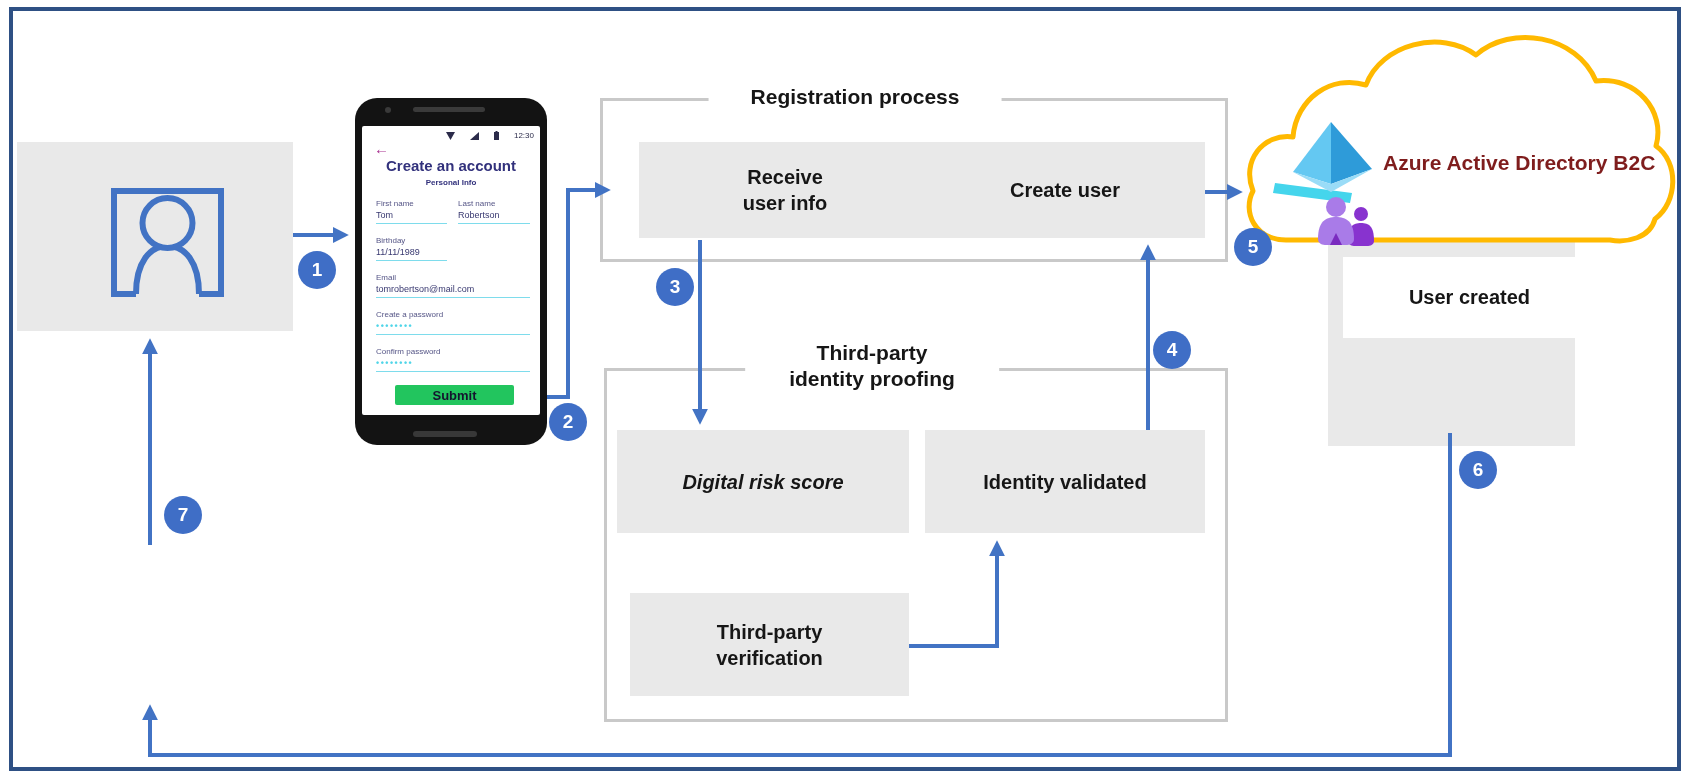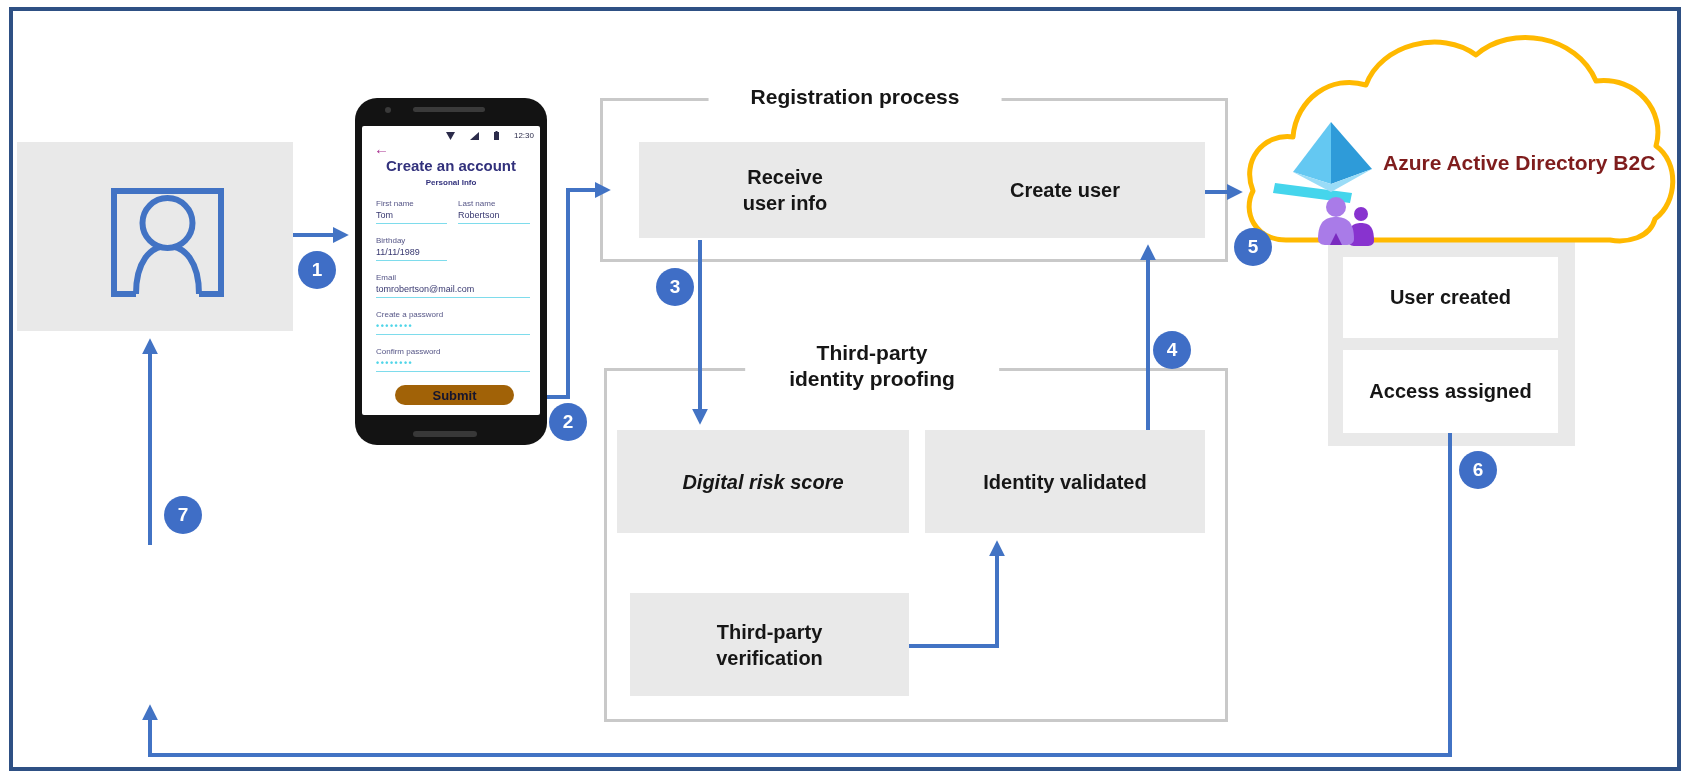--- a/index.html
+++ b/index.html
@@ -2,21 +2,21 @@
 <html><head>
 <meta charset="utf-8">
 <style>
   html,body{margin:0;padding:0;background:#fff;}
   body{font-family:"Liberation Sans",sans-serif;}
   #stage{position:relative;width:1686px;height:778px;background:#fff;overflow:hidden;}
   .outer-frame{position:absolute;left:9px;top:7px;width:1664px;height:756px;border:4px solid #2E5084;}
   .graybox{position:absolute;background:#E9E9E9;display:flex;align-items:center;justify-content:center;
            text-align:center;color:#161616;font-weight:700;font-size:20px;line-height:26px;}
   .whitebox{position:absolute;background:#fff;display:flex;align-items:center;justify-content:center;
-            text-align:center;color:#161616;font-weight:700;font-size:20px;}
+            text-align:center;color:#161616;font-weight:700;font-size:20px;padding-left:19px;}
   .container{position:absolute;border:3px solid #C9C9C9;}
   .container-title{position:absolute;transform:translateX(-50%);background:#fff;color:#161616;
                    font-weight:700;font-size:21px;line-height:26px;text-align:center;white-space:nowrap;}
   .badge{position:absolute;width:38px;height:38px;border-radius:50%;background:#3F6EC6;color:#fff;
          font-weight:700;font-size:19px;display:flex;align-items:center;justify-content:center;}
   .overlay{position:absolute;left:0;top:0;pointer-events:none;}
   
   .phone{position:absolute;left:355px;top:98px;width:192px;height:347px;background:#131313;border-radius:22px;}
   .speaker{position:absolute;left:58px;top:9px;width:72px;height:5px;background:#3a3a3a;border-radius:3px;}
   .camera{position:absolute;left:30px;top:9px;width:6px;height:6px;background:#3a3a3a;border-radius:50%;}
@@ -25,21 +25,21 @@
   .statusbar{position:absolute;right:6px;top:5px;display:flex;align-items:center;gap:15px;color:#2b2b4a;font-size:8px;}
   .sb-glyph{display:block;}
   .backarrow{position:absolute;left:12px;top:14px;color:#A8308F;font-size:15px;font-weight:700;}
   .scr-title{position:absolute;left:0;top:31px;width:100%;text-align:center;color:#32317C;font-weight:700;font-size:15px;}
   .scr-sub{position:absolute;left:0;top:52px;width:100%;text-align:center;color:#32317C;font-weight:700;font-size:8px;}
   .fld{position:absolute;}
   .fld .lab{font-size:8px;color:#555586;}
   .fld .val{font-size:9px;color:#383870;margin-top:2px;}
   .fld .val.dots{color:#4FD5E8;letter-spacing:1.5px;font-weight:700;}
   .fld{border-bottom:1.5px solid #7EDCEC;padding-bottom:3px;}
-  .submit{position:absolute;left:33px;top:259px;width:119px;height:20px;border-radius:10px;background:#a16207;
+  .submit{position:absolute;left:33px;top:259px;width:119px;height:20px;border-radius:2px;background:#22c55e;
           display:flex;align-items:center;justify-content:center;font-weight:700;font-size:13px;color:#14142e;}
   .cloud-label{position:absolute;left:1383px;top:151px;width:290px;color:#7f1d1d;font-weight:700;font-size:21px;white-space:nowrap;}
   .icon-wrap{position:absolute;}
 </style>
 </head>
 <body>
 
 <div id="stage">
 
   <div class="outer-frame"></div>
@@ -119,21 +119,20 @@
   </div>
   <div class="graybox" style="left:617px;top:430px;width:292px;height:103px;font-style:italic;">Digital risk score</div>
   <div class="graybox" style="left:925px;top:430px;width:280px;height:103px;">Identity validated</div>
   <div class="graybox" style="left:630px;top:593px;width:279px;height:103px;flex-direction:column;">
     <div>Third-party</div>
     <div>verification</div>
   </div>
 
   <div class="graybox" style="left:1328px;top:238px;width:247px;height:208px;"></div>
   <div class="whitebox" style="left:1343px;top:257px;width:215px;height:81px;">User created</div>
-  <div class="whitebox" style="left:1343px;top:350px;width:215px;height:83px;">Access assigned</div>
 
   <svg class="overlay" width="1686" height="778" viewBox="0 0 1686 778">
     <defs>
       <marker id="ah" viewBox="0 0 10 10" refX="7" refY="5" markerWidth="4" markerHeight="4" orient="auto">
         <path d="M0 0 L10 5 L0 10 Z" fill="#4273C4"></path>
       </marker>
     </defs>
 
     <g>
       <path d="M1286 240

